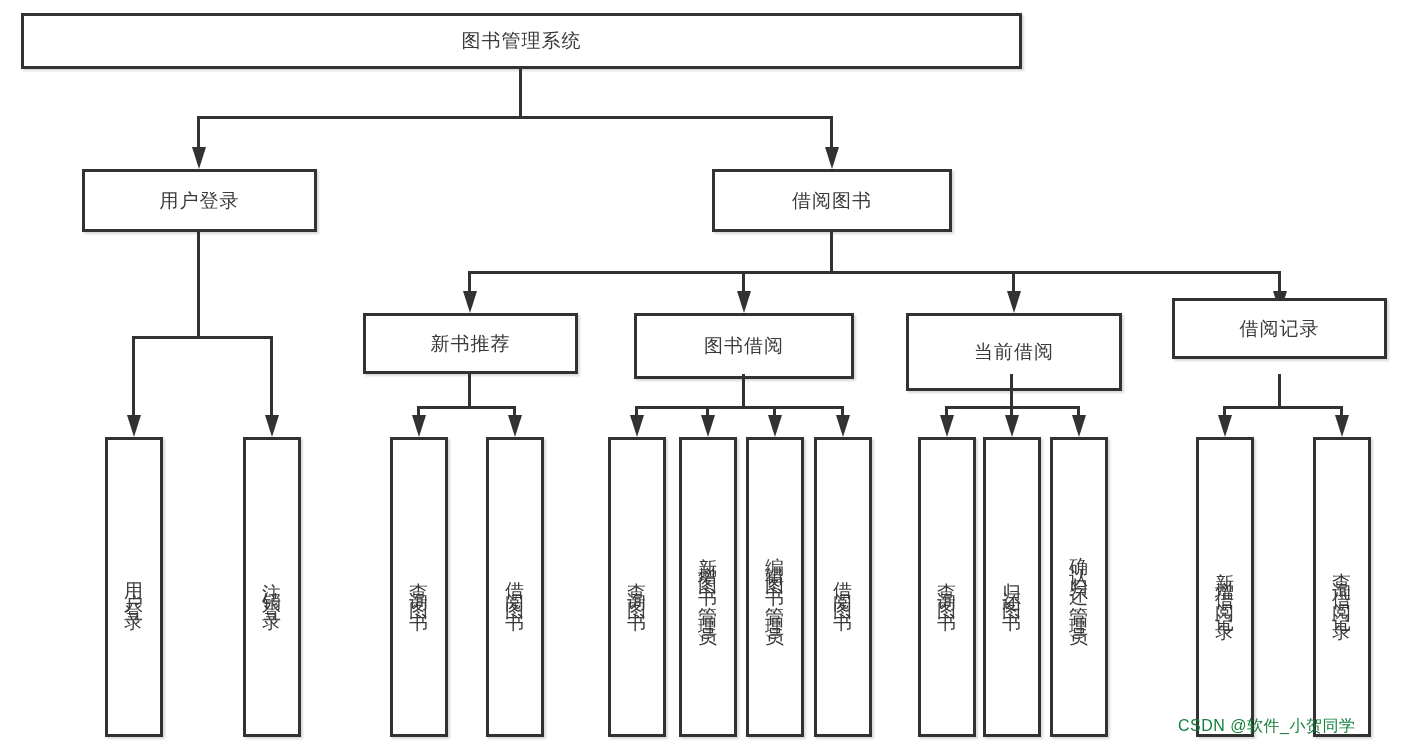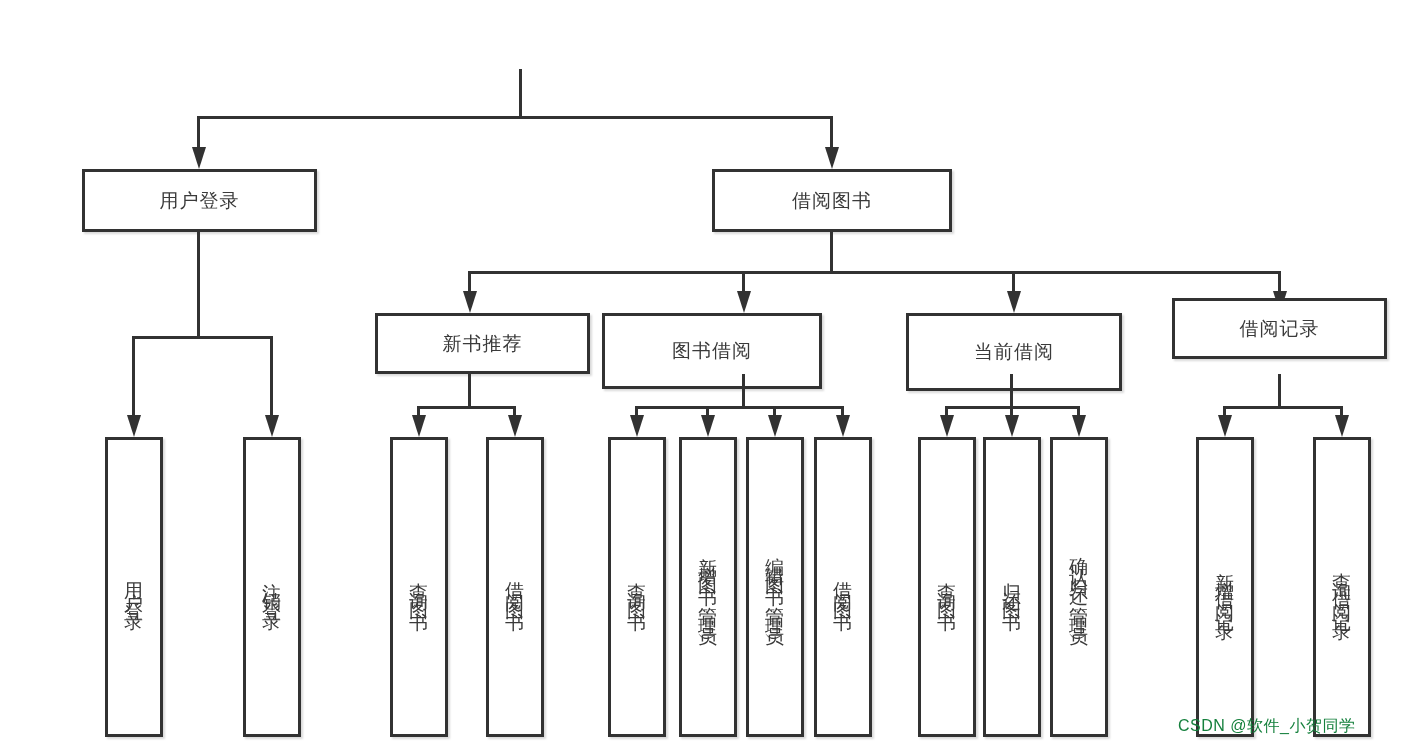--- a/index.html
+++ b/index.html
@@ -28,20 +28,21 @@
   .watermark {
     position:absolute; left:1178px; top:716px; z-index:10;
     font-size:16px; color:#15803d; letter-spacing:0.5px; white-space:nowrap;
   }
 </style>
 </head>
 <body>
 
 <div class="canvas">
 
+  <div class="node hnode" style="left:21px; top:13px; width:1001px; height:56px;">图书管理系统</div>
 
   <div class="vl" style="left:519px; top:69px; height:50px;"></div>
   <div class="hl" style="left:197px; top:116px; width:636px;"></div>
   <div class="vl" style="left:197px; top:116px; height:33px;"></div>
   <div class="vl" style="left:830px; top:116px; height:33px;"></div>
   <div class="ar" style="left:192px; top:147px;"></div>
   <div class="ar" style="left:825px; top:147px;"></div>
 
   <div class="node hnode" style="left:82px; top:169px; width:235px; height:63px;">用户登录</div>
   <div class="node hnode" style="left:712px; top:169px; width:240px; height:63px;">借阅图书</div>
@@ -57,22 +58,22 @@
   <div class="hl" style="left:468px; top:271px; width:813px;"></div>
   <div class="vl" style="left:468px; top:271px; height:22px;"></div>
   <div class="vl" style="left:742px; top:271px; height:22px;"></div>
   <div class="vl" style="left:1012px; top:271px; height:22px;"></div>
   <div class="vl" style="left:1278px; top:271px; height:22px;"></div>
   <div class="ar" style="left:463px; top:291px;"></div>
   <div class="ar" style="left:737px; top:291px;"></div>
   <div class="ar" style="left:1007px; top:291px;"></div>
   <div class="ar" style="left:1273px; top:291px;"></div>
 
-  <div class="node hnode" style="left:363px; top:313px; width:215px; height:61px;margin-left:12px;">新书推荐</div>
-  <div class="node hnode" style="left:602px; top:313px; width:220px; height:76px;">图书借阅</div>
+  <div class="node hnode" style="left:363px; top:313px; width:215px; height:61px;">新书推荐</div>
+  <div class="node hnode" style="left:634px; top:313px; width:220px; height:66px;">图书借阅</div>
   <div class="node hnode" style="left:906px; top:313px; width:216px; height:78px;">当前借阅</div>
   <div class="node hnode" style="left:1172px; top:298px; width:215px; height:61px;">借阅记录</div>
 
   <div class="vl" style="left:468px; top:374px; height:35px;"></div>
   <div class="hl" style="left:417px; top:406px; width:99px;"></div>
   <div class="vl" style="left:417px; top:406px; height:11px;"></div>
   <div class="vl" style="left:513px; top:406px; height:11px;"></div>
   <div class="ar" style="left:412px; top:415px;"></div>
   <div class="ar" style="left:508px; top:415px;"></div>
 

